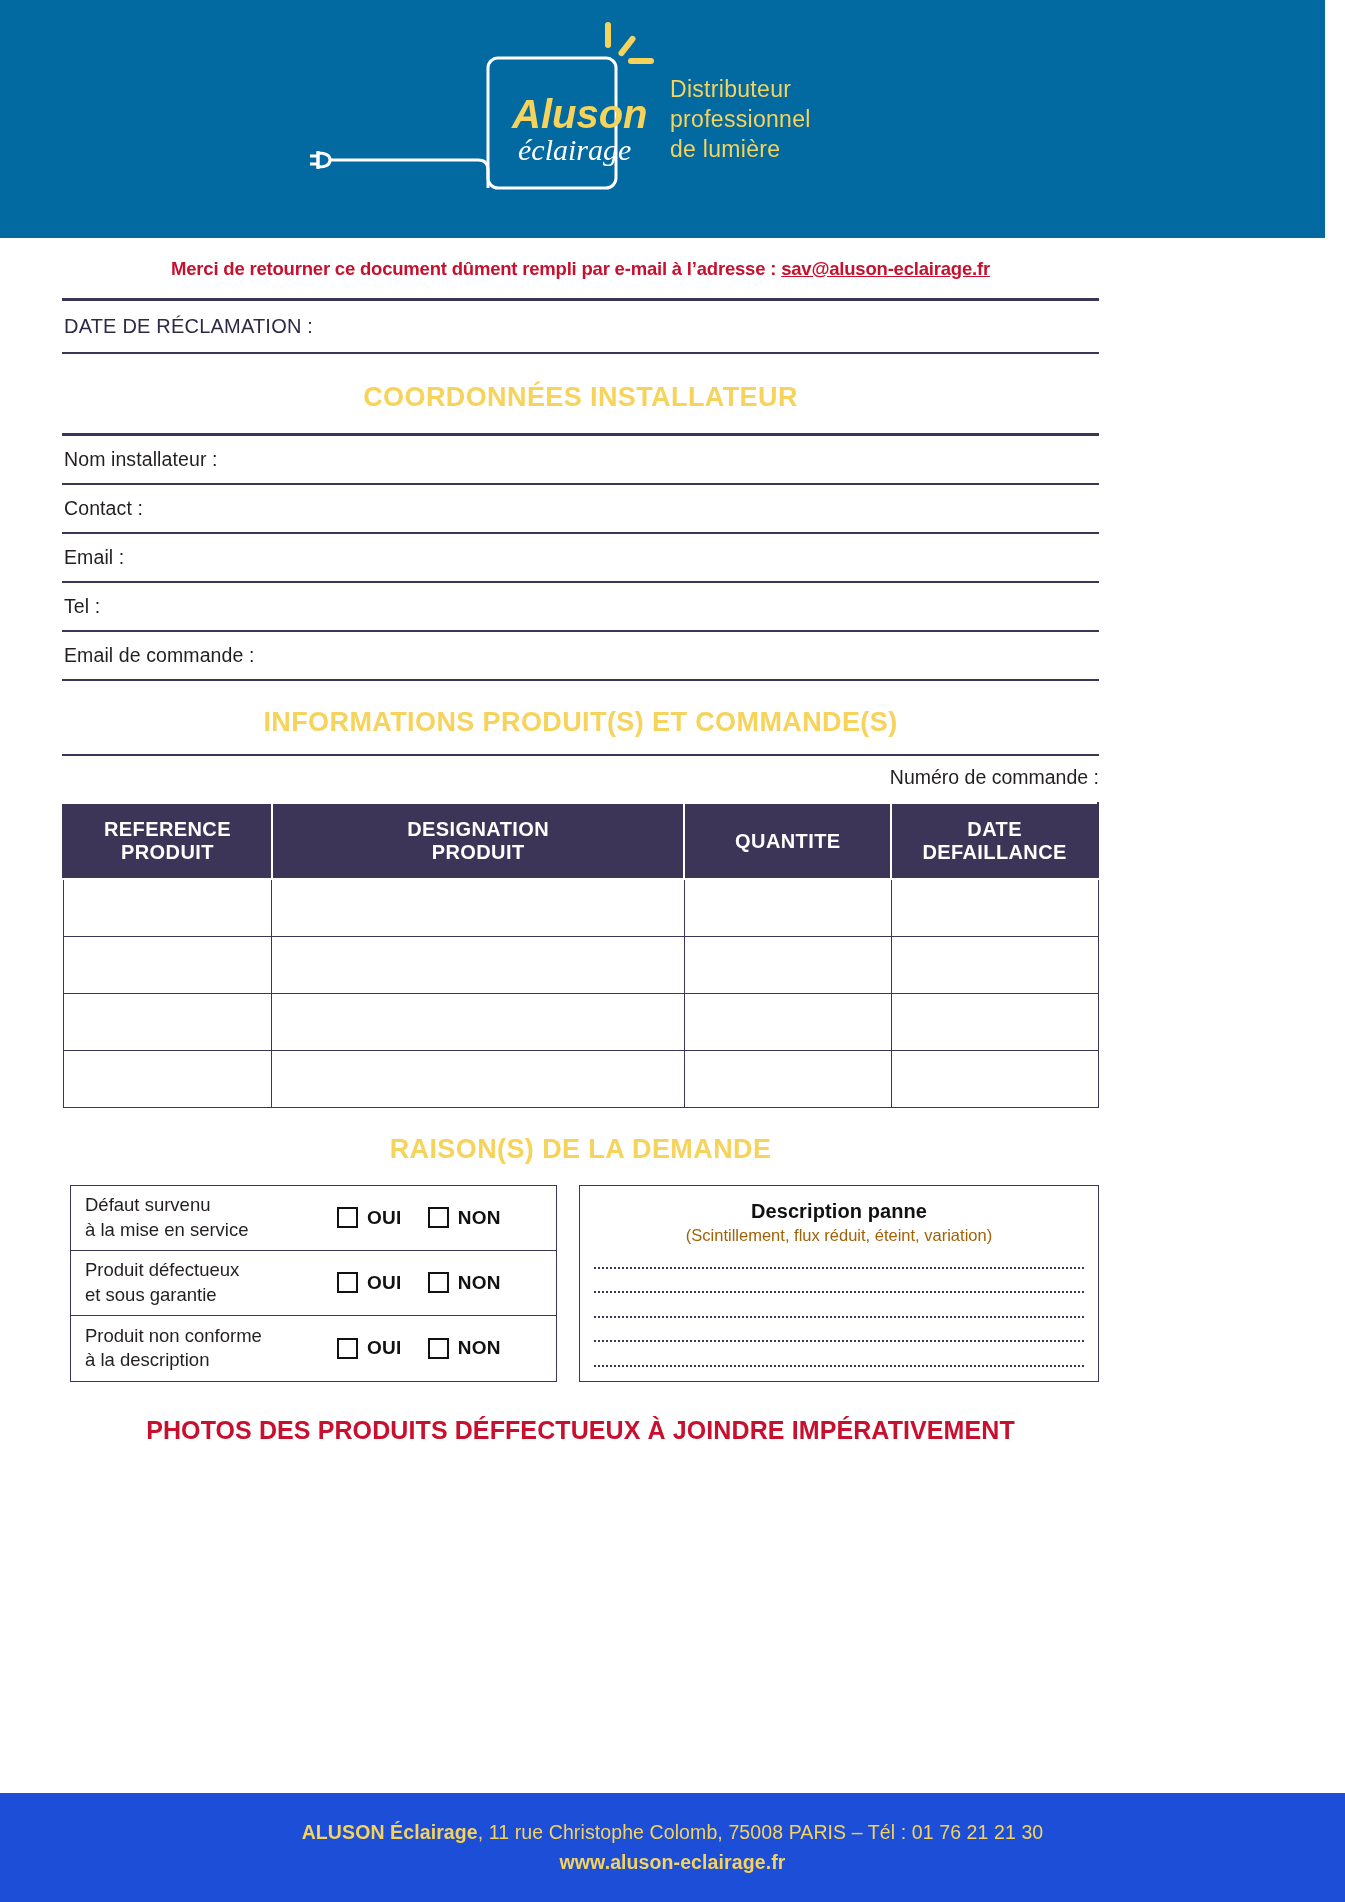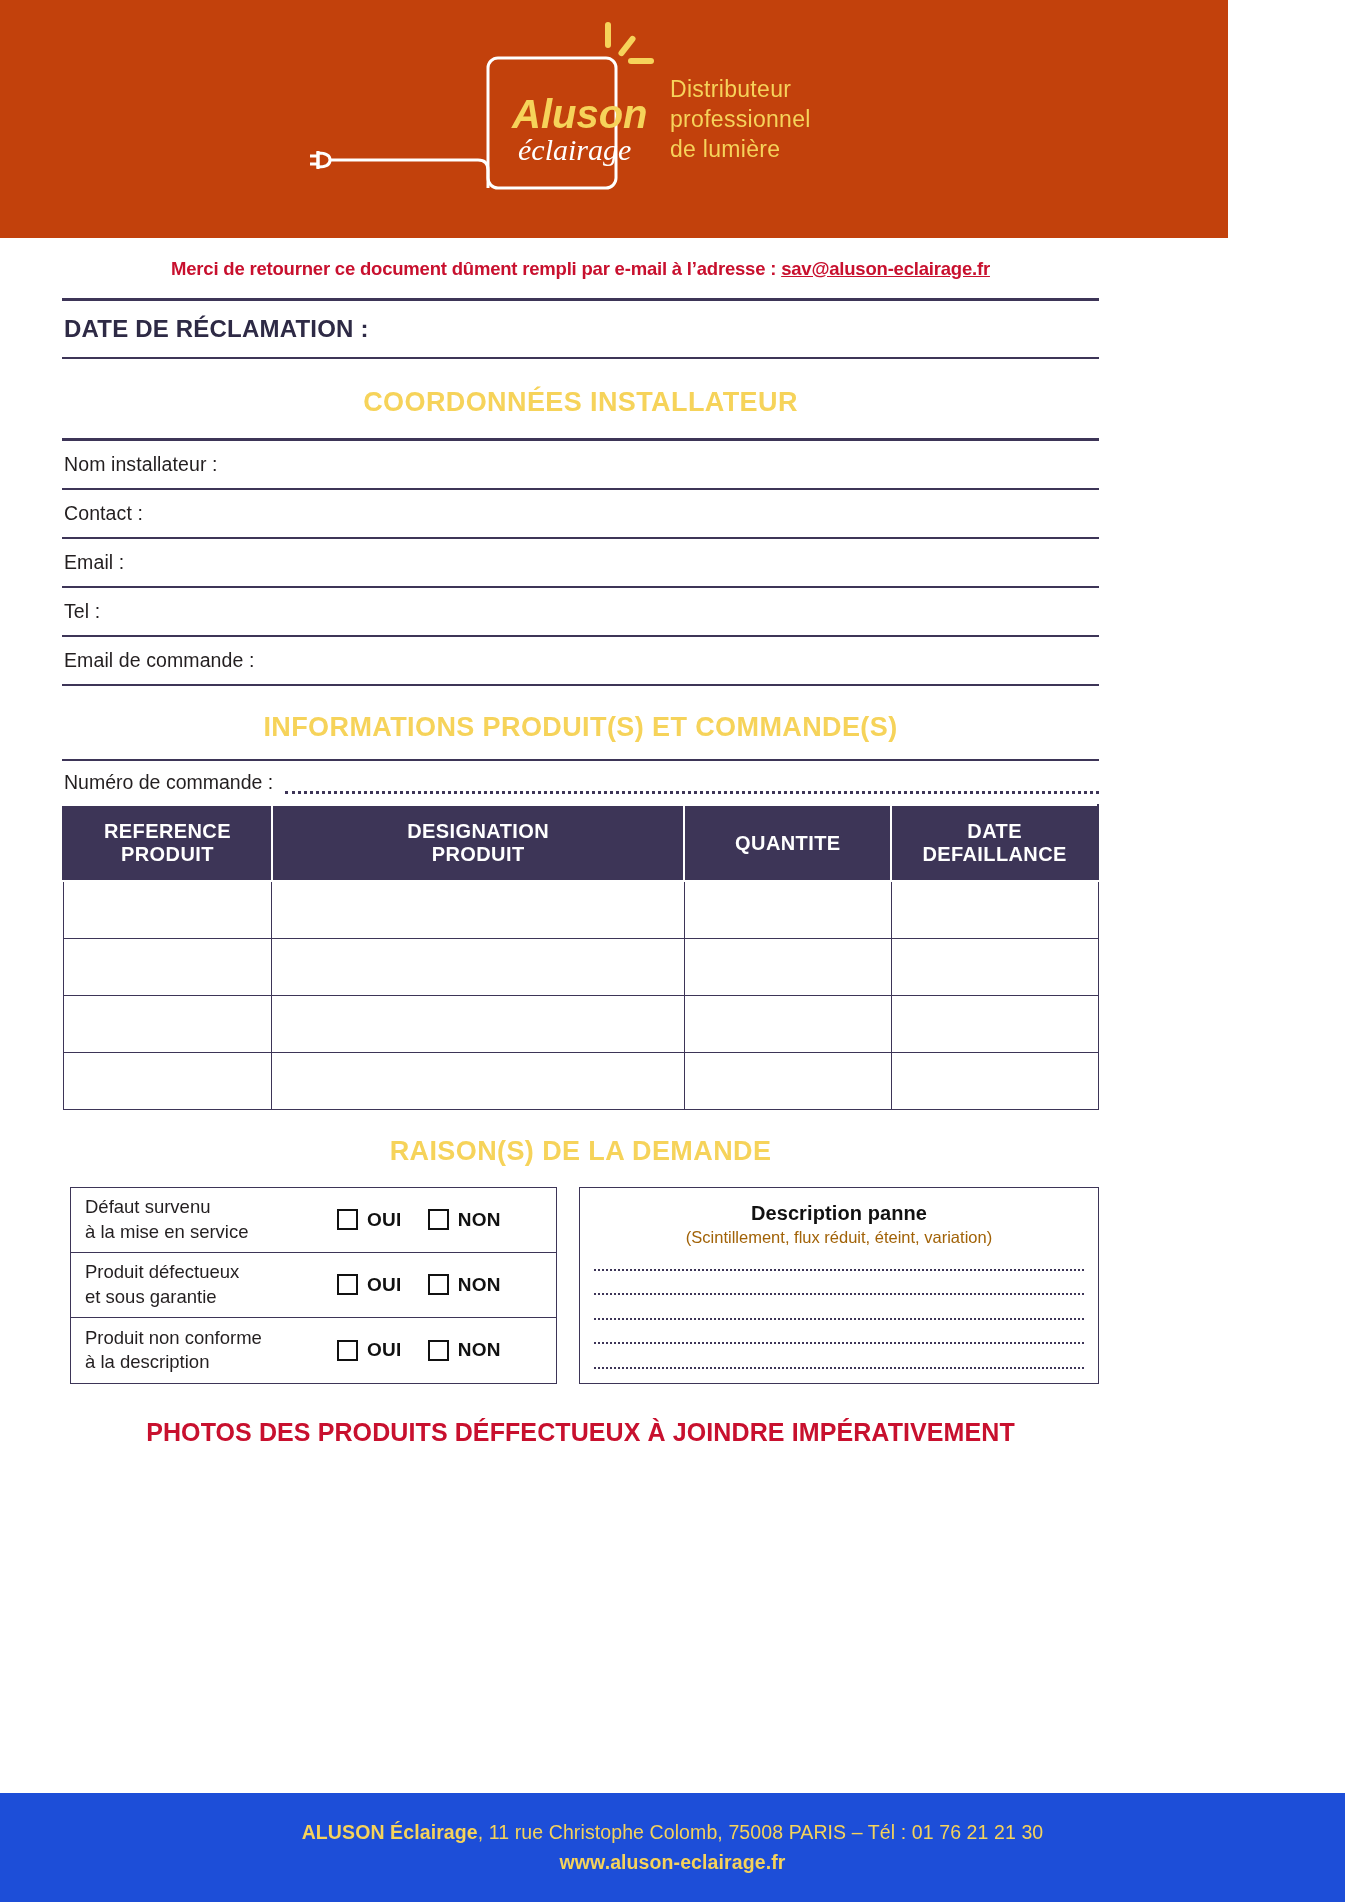--- a/index.html
+++ b/index.html
@@ -13,23 +13,23 @@
     position: relative;
     width: 1345px;
     height: 1902px;
     background: #ffffff;
     overflow: hidden;
   }
 
   
   .header {
     position: relative;
-    width: 1228px;
+    width: 1325px;
     height: 238px;
-    background: #c2410c;
+    background: #0369a1;
   }
   .logo-group {
     position: absolute;
     left: 0; top: 0;
     width: 1345px; height: 238px;
   }
   .logo-svg { position: absolute; left: 300px; top: 10px; }
   .tagline {
     position: absolute;
     left: 670px;
@@ -66,22 +66,22 @@
   }
 
   .rule {
     height: 2.5px;
     background: #3d3557;
     width: 100%;
   }
   .rule.thin { height: 2px; }
 
   .date-reclam {
-    font-size: 24px;
-    font-weight: bold;
+    font-size: 20px;
+    font-weight: normal;
     color: #2e2a45;
     letter-spacing: 0.2px;
     padding: 14px 0 14px 2px;
   }
 
   .section-title {
     text-align: center;
     color: #F6D35A;
     font-size: 27px;
     font-weight: bold;
@@ -98,20 +98,21 @@
     letter-spacing: 0.1px;
   }
 
   
   .order-no {
     display: flex;
     align-items: flex-end;
     padding: 10px 0 6px 2px;
     font-size: 19.5px;
     color: #231f20;
+    flex-direction: column;
   }
   .order-no .dots {
     flex: 1;
     margin-left: 12px;
     border-bottom: 3px dotted #3d3557;
     height: 10px;
   }
 
   
   table.products {

